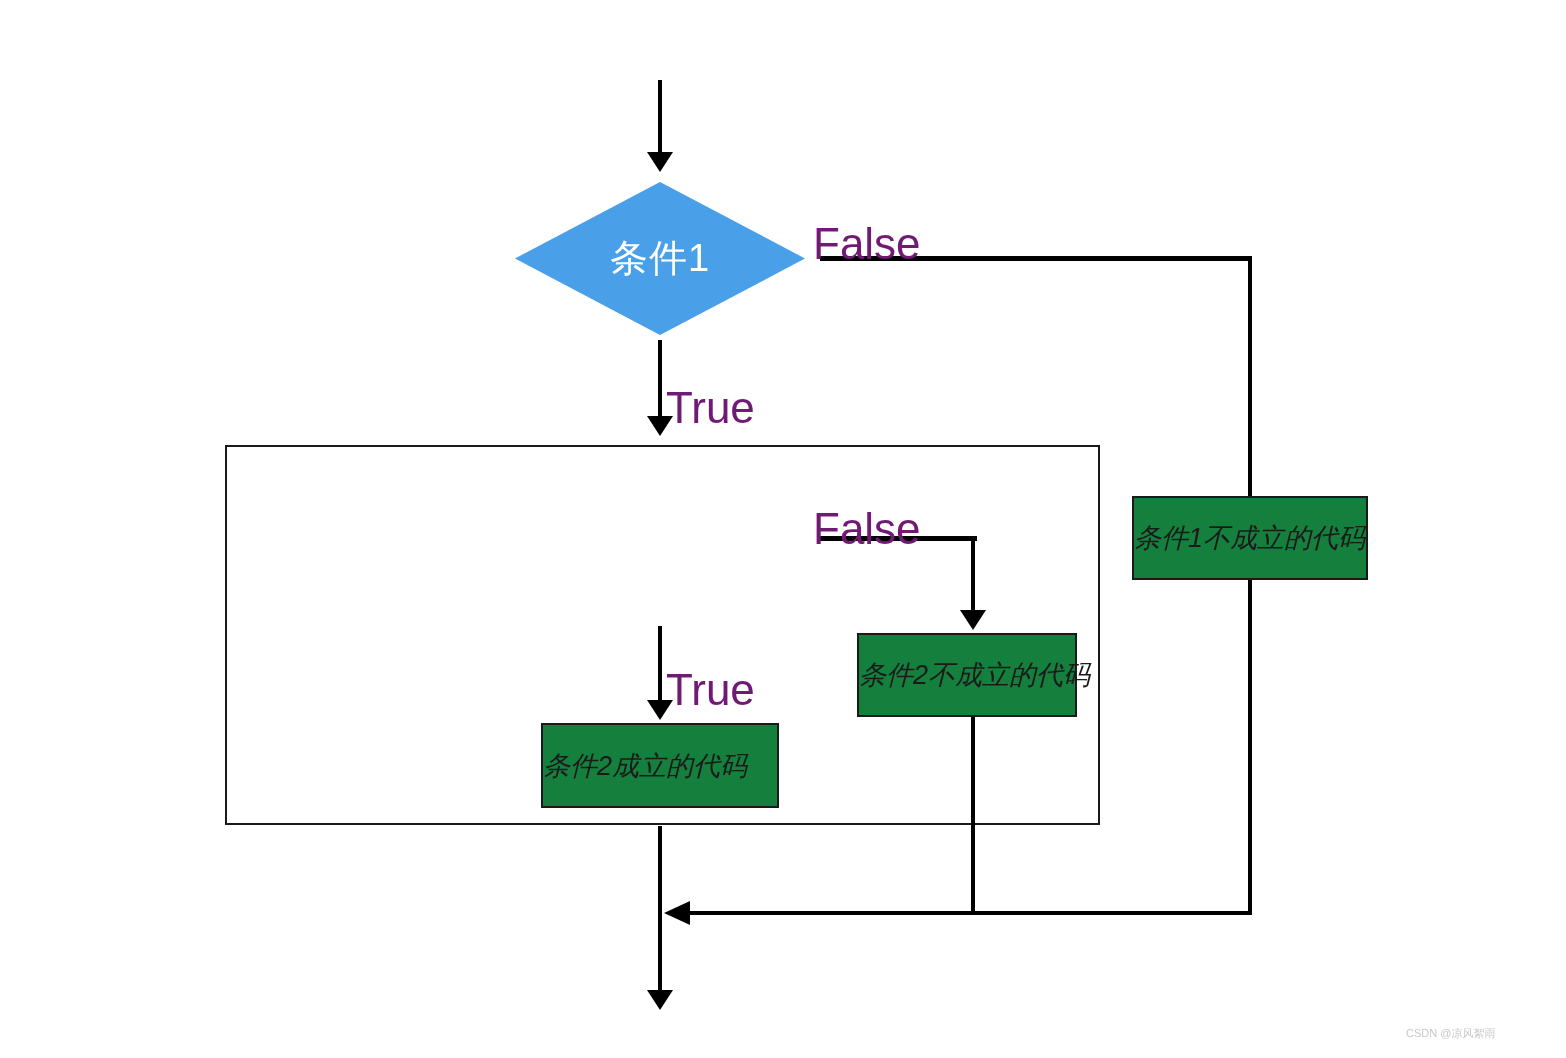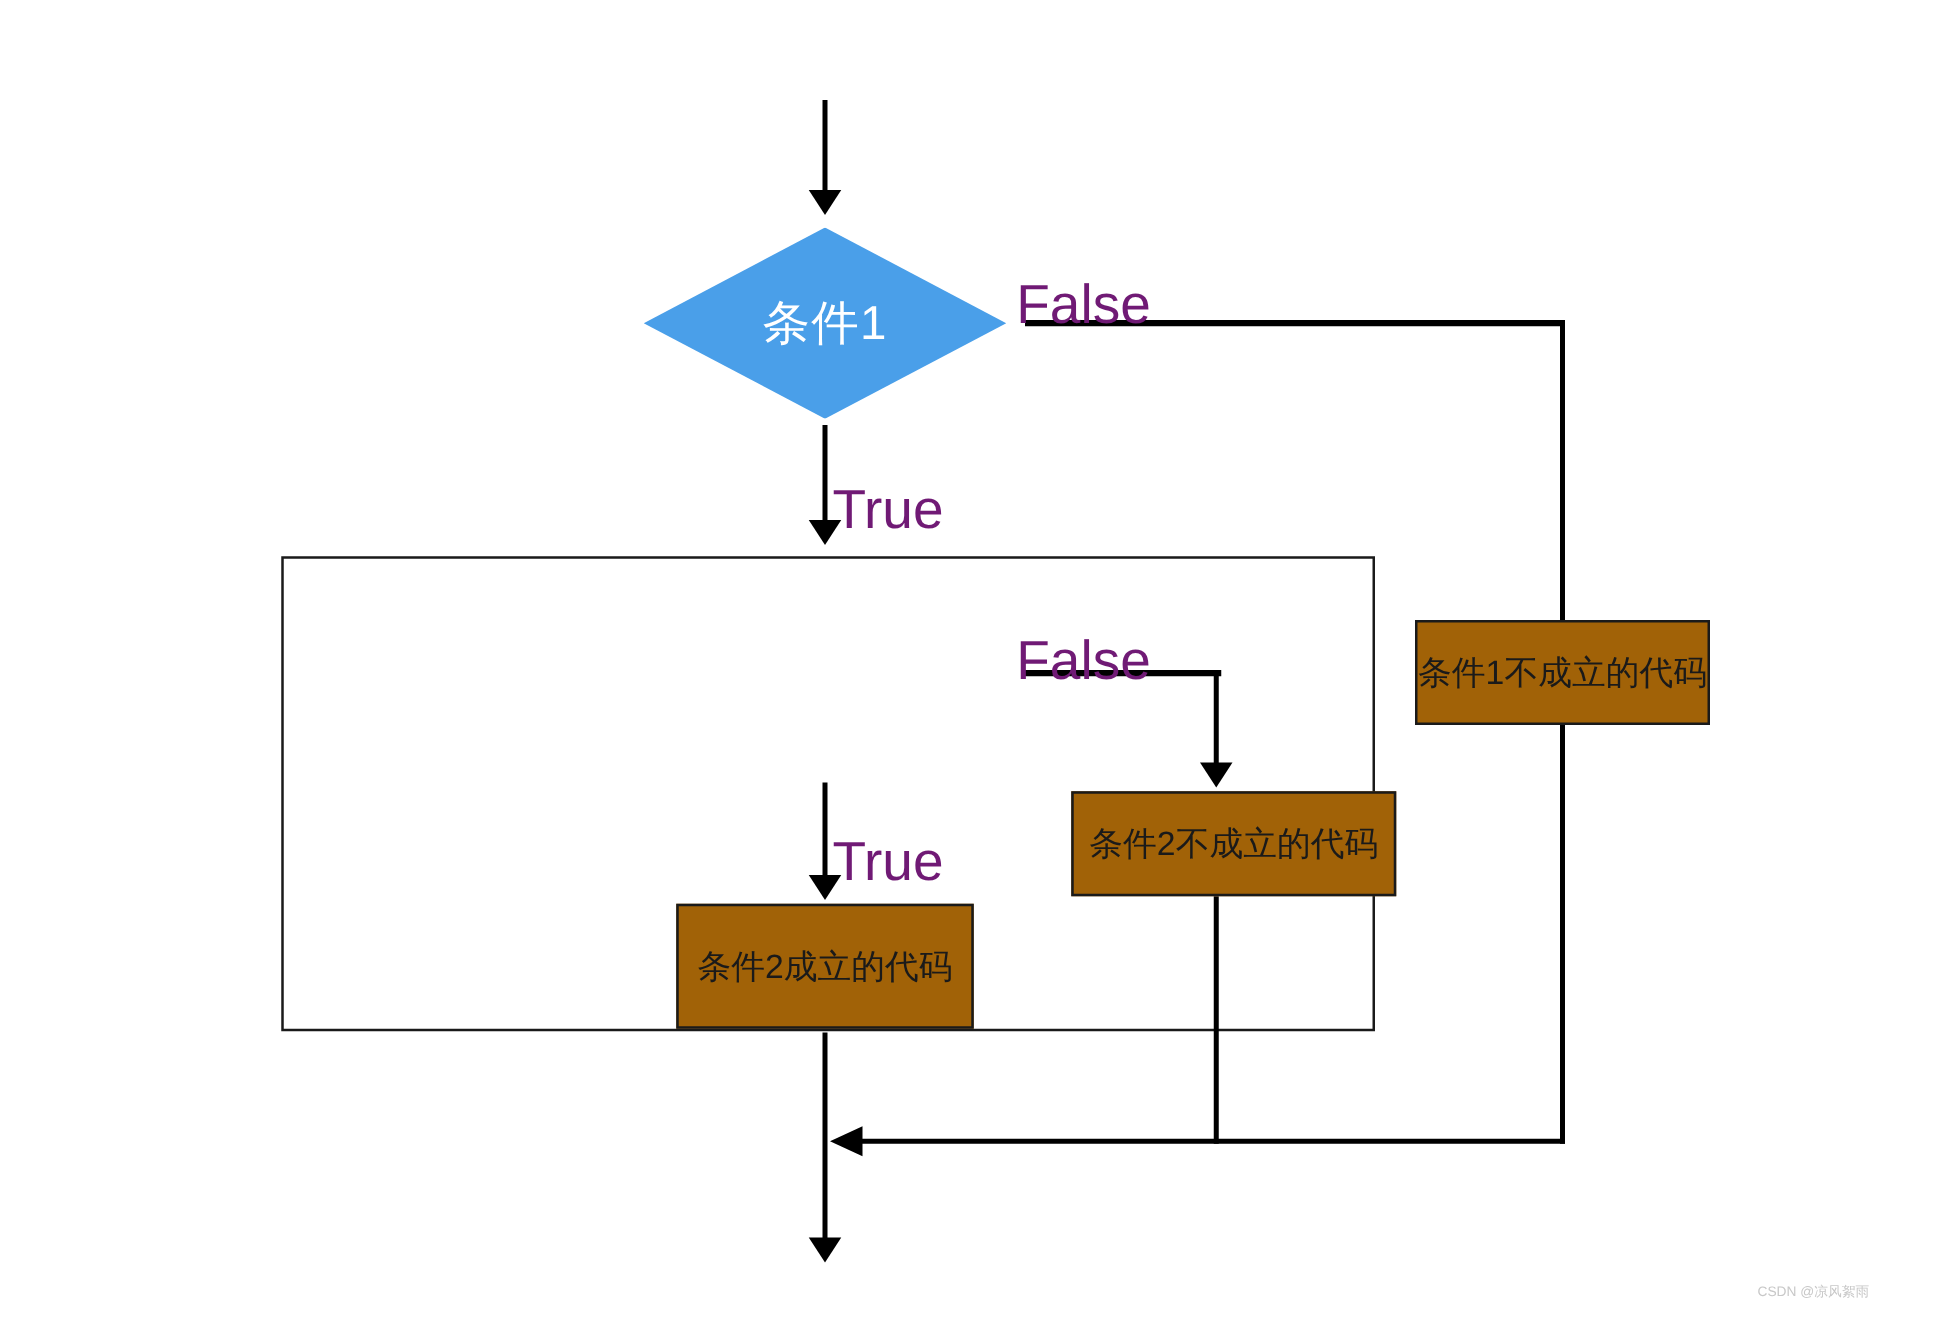--- a/index.html
+++ b/index.html
@@ -48,24 +48,24 @@
   .scope-rect {
     position: absolute;
     left: 225px; top: 445px;
     width: 875px; height: 380px;
     border: 2px solid #1a1a1a;
     background: transparent;
     box-sizing: border-box;
   }
   .code-box {
     position: absolute;
-    background: #a16207;
+    background: #15803d;
     border: 2px solid #1a1a1a;
     box-sizing: border-box;
-    display: flex; align-items: center; justify-content: center;
+    display: flex; align-items: center; justify-content: flex-start; font-style: italic;
   }
   .code-box span {
     font-size: 27px;
     color: #1a1a1a;
     white-space: nowrap;
   }
   .watermark {
     position: absolute;
     left: 1406px; top: 1026px;
     font-size: 11px;
@@ -109,22 +109,22 @@
   </div>
 
   <div class="branch-label" style="left:813px; top:188px;">False</div>
   <div class="branch-label" style="left:666px; top:352px;">True</div>
   <div class="branch-label" style="left:813px; top:473px;">False</div>
   <div class="branch-label" style="left:666px; top:634px;">True</div>
 
   <div class="code-box" style="left:1132px; top:496px; width:236px; height:84px;">
     <span>条件1不成立的代码</span>
   </div>
-  <div class="code-box" style="left:857px; top:633px; width:260px; height:84px;">
+  <div class="code-box" style="left:857px; top:633px; width:220px; height:84px;">
     <span>条件2不成立的代码</span>
   </div>
-  <div class="code-box" style="left:541px; top:723px; width:238px; height:100px;">
+  <div class="code-box" style="left:541px; top:723px; width:238px; height:85px;">
     <span>条件2成立的代码</span>
   </div>
 
   <div class="watermark">CSDN @凉风絮雨</div>
 
 </div>
 
 </body></html>

